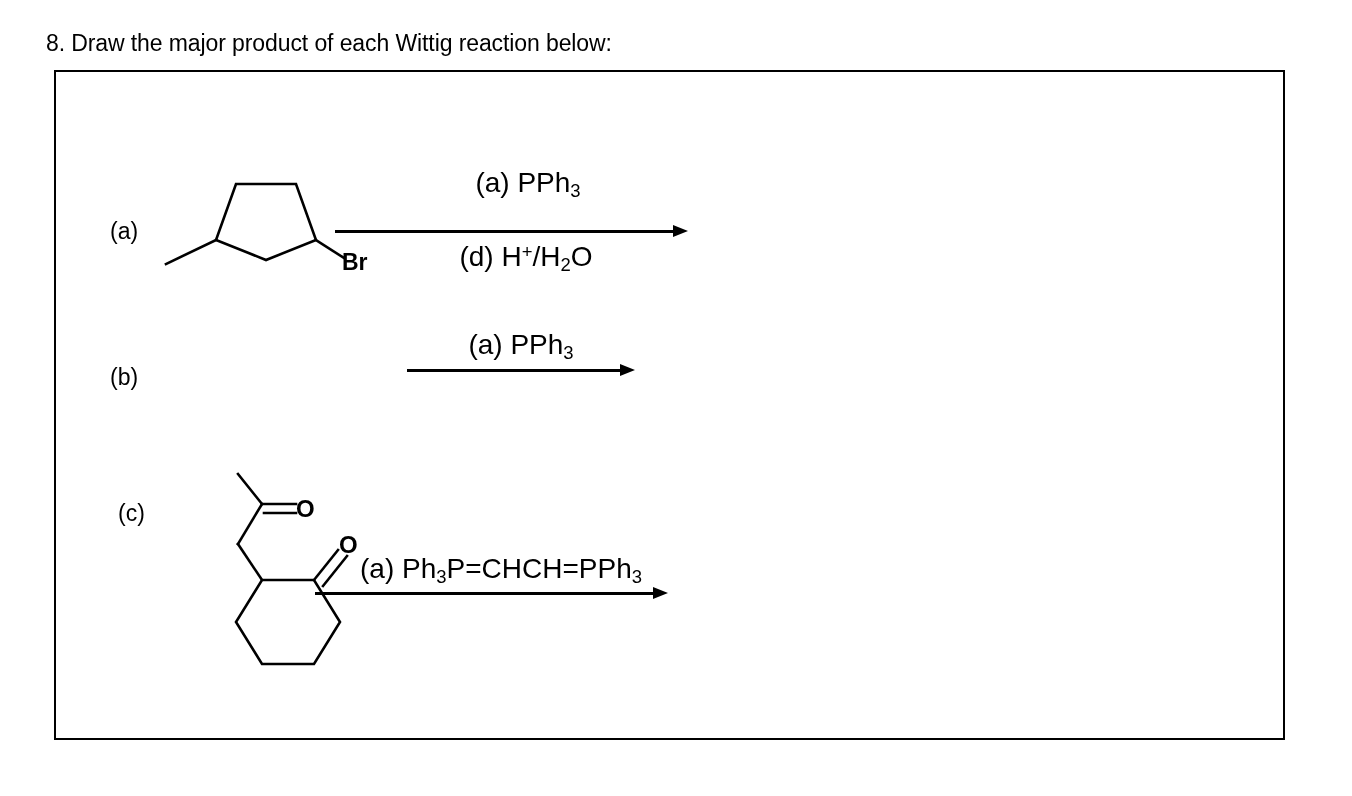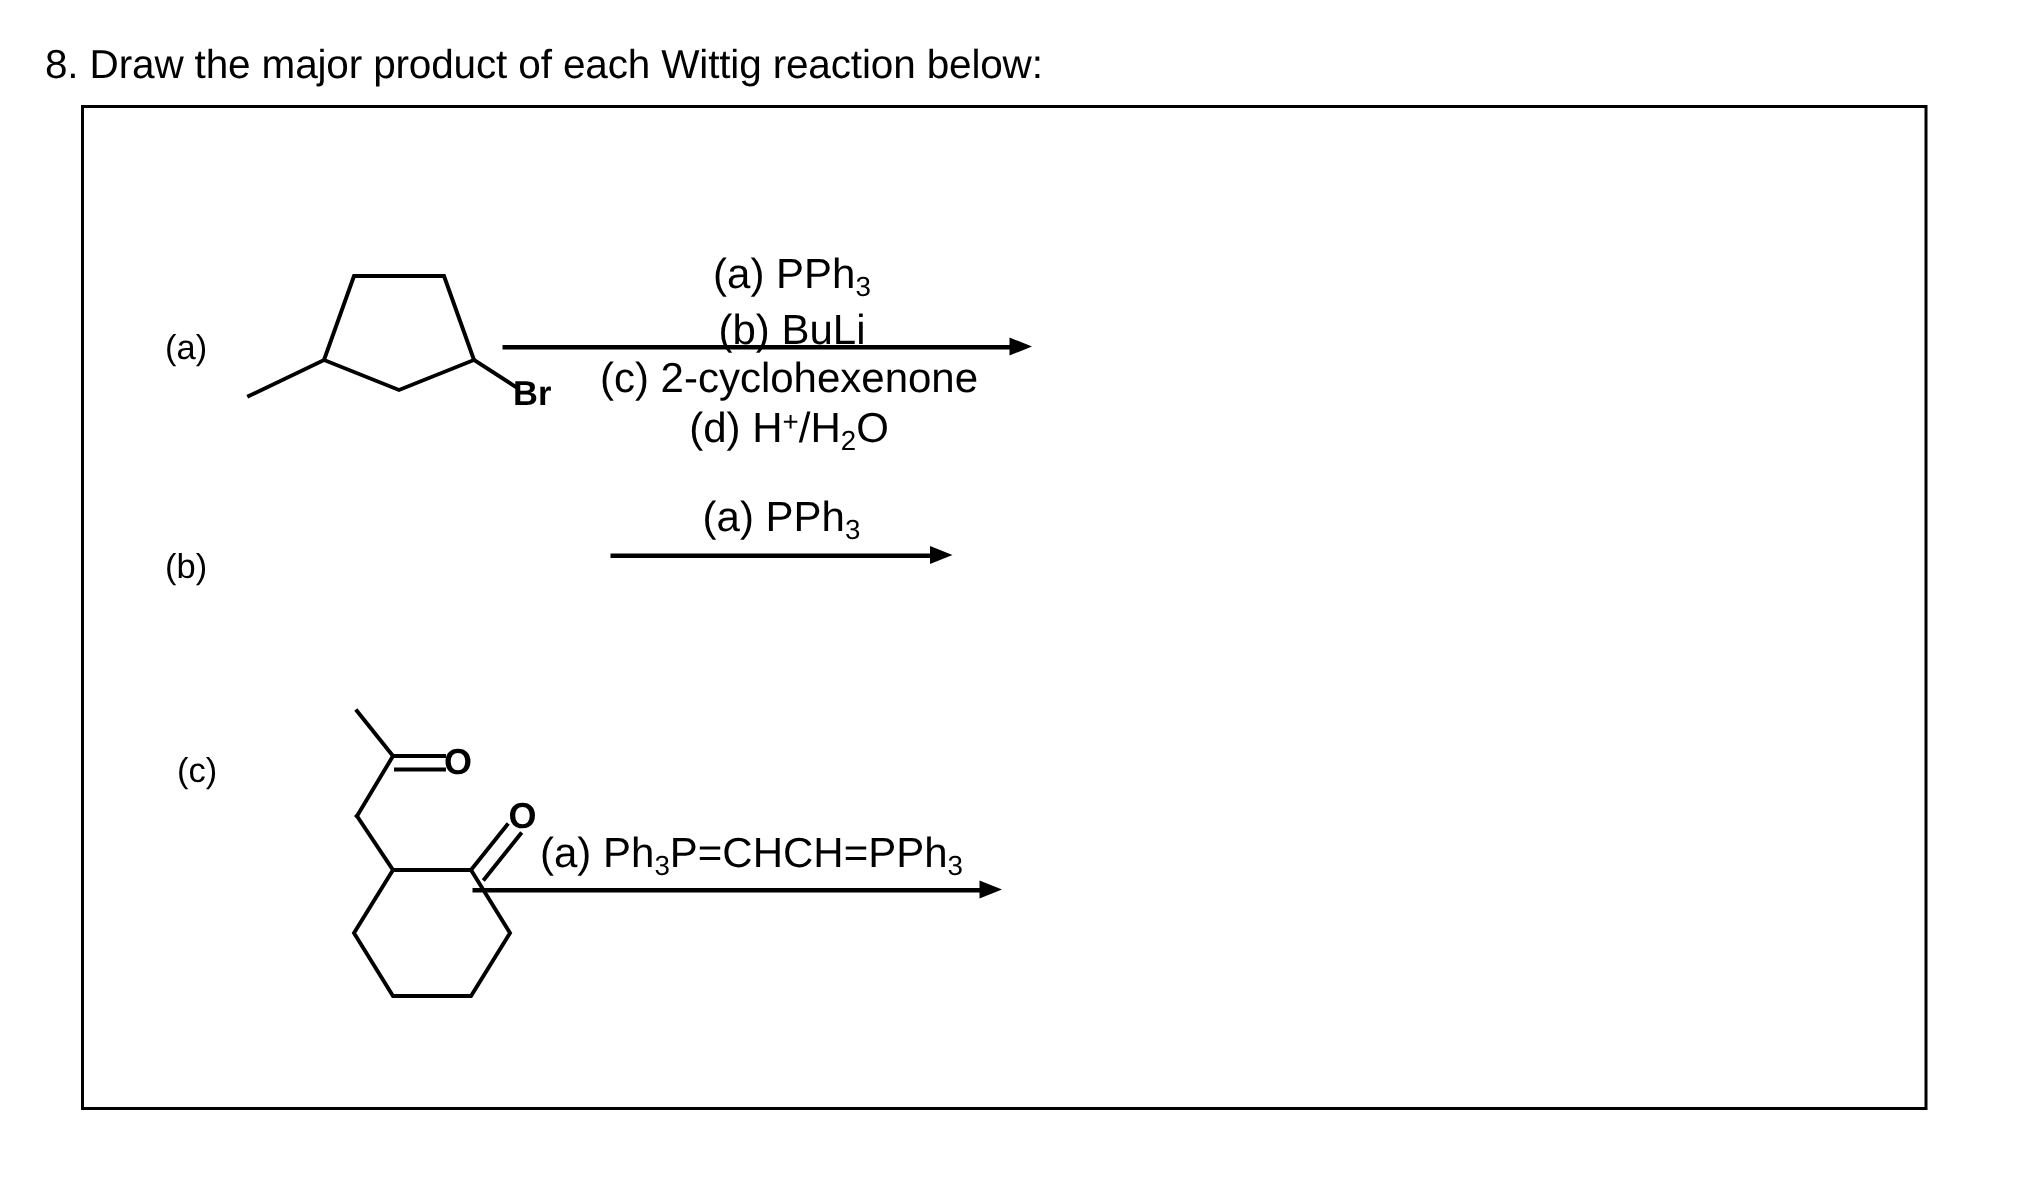--- a/index.html
+++ b/index.html
@@ -13,23 +13,23 @@
     height: 796px;
     position: relative;
     font-family: "Liberation Sans", sans-serif;
     color: #000000;
     overflow: hidden;
   }
 
   
   #question-heading {
     position: absolute;
-    left: 30px;
+    left: 46px;
     top: 28px;
-    font-size: 27px;
+    font-size: 23px;
     line-height: 30px;
     letter-spacing: -0.1px;
     white-space: nowrap;
   }
 
   
   #answer-box {
     position: absolute;
     left: 54px;
     top: 70px;
@@ -145,30 +145,28 @@
         <line class="bond" x1="160" y1="68" x2="188" y2="86"></line>
       </svg>
 
       <div class="atom-label" style="left:186px; top:78px;">Br</div>
     </div>
 
     <div class="reagent-stack" style="left:322px; top:96px; width:300px;">
       <span class="reagent-line">
         <span>(a) PPh</span><sub>3</sub>
       </span>
-      <span class="reagent-line">(b) BuLi</span>
     </div>
 
     <div class="rxn-arrow" style="left:279px; top:158px; width:352px;">
       <div class="shaft" style="width:340px;"></div>
       <div class="head" style="left:338px;"></div>
     </div>
 
     <div class="reagent-stack" style="left:240px; top:165px; width:460px;">
-      <span class="reagent-line">(c) 2-cyclohexenone</span>
       <span class="reagent-line">
         <span>(d) H</span><sup>+</sup><span>/H</span><sub>2</sub><span>O</span>
       </span>
     </div>
   </div>
 
   <div class="reaction-row" style="left:0; top:230px; width:100%; height:140px;">
 
     <div class="row-label" style="left:54px; top:62px;">(b)</div>
 

